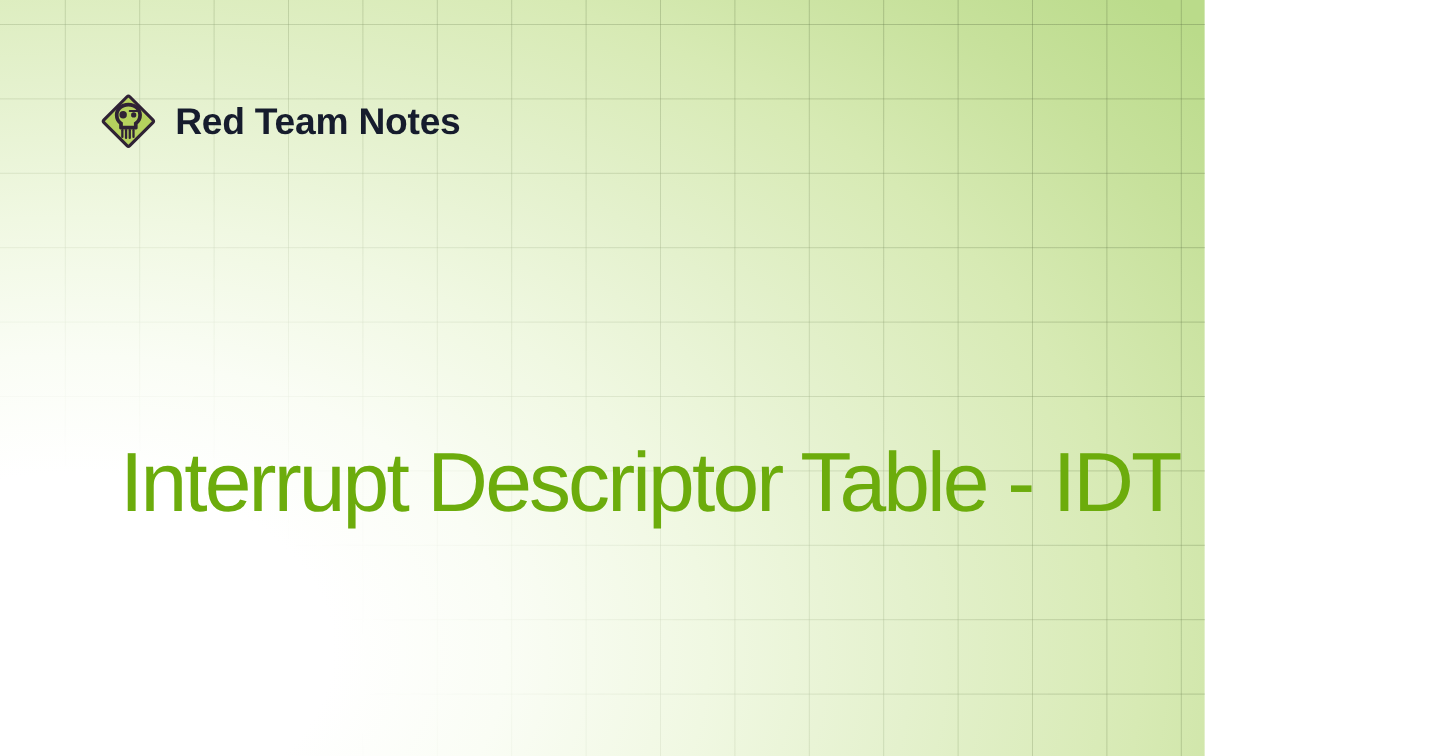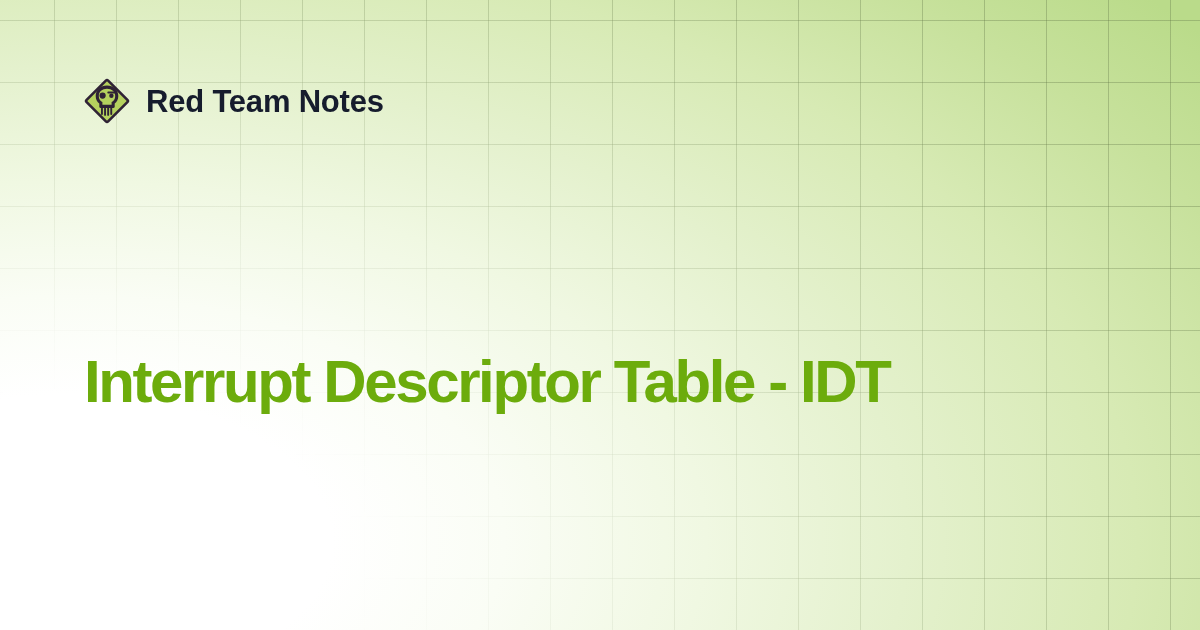--- a/index.html
+++ b/index.html
@@ -6,21 +6,21 @@
     margin: 0;
     padding: 0;
     background: #ffffff;
   }
   body {
     font-family: "Liberation Sans", sans-serif;
   }
 
   .card {
     position: relative;
-    width: 1200px;
+    width: 1004px;
     height: 630px;
     overflow: hidden;
     background: #ffffff;
   }
 
   
   .bg-gradient {
     position: absolute;
     inset: 0;
     background:
@@ -87,23 +87,23 @@
     line-height: 1;
     white-space: nowrap;
   }
 
   
   .headline {
     position: absolute;
     left: 84px;
     top: 352px;
     width: 900px;
-    margin: 0;
-    font-size: 60px;
-    font-weight: 700;
+    margin: 16px;
+    font-size: 70px;
+    font-weight: 400;
     line-height: 0.99;
     letter-spacing: -2.4px;
     color: #6cac0c;
     white-space: pre-line;
   }
 </style>
 </head>
 <body>
 
 <div class="card">

